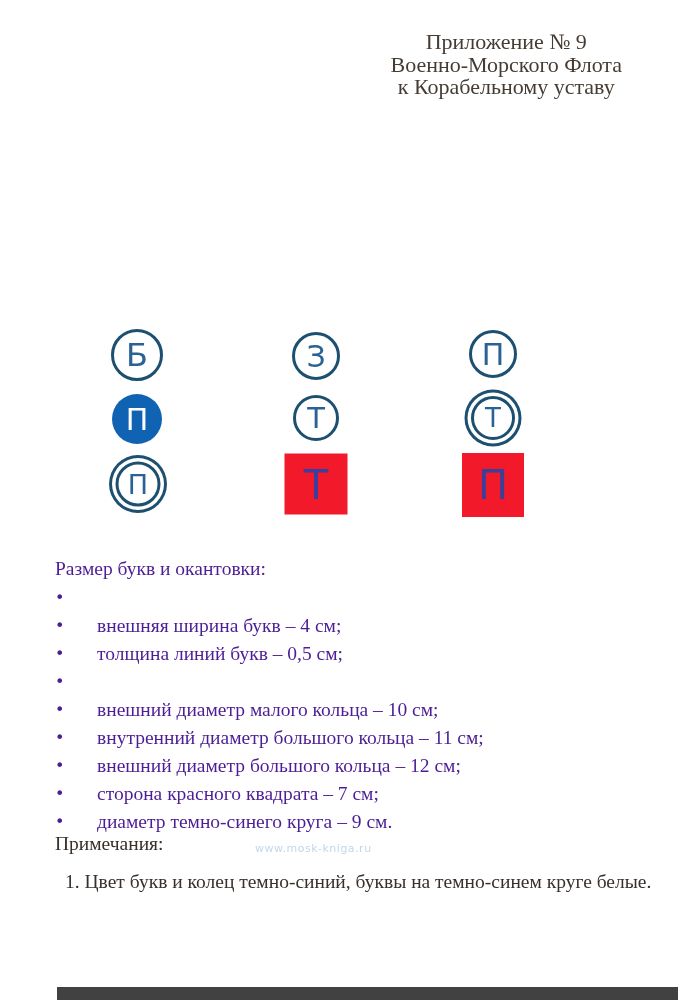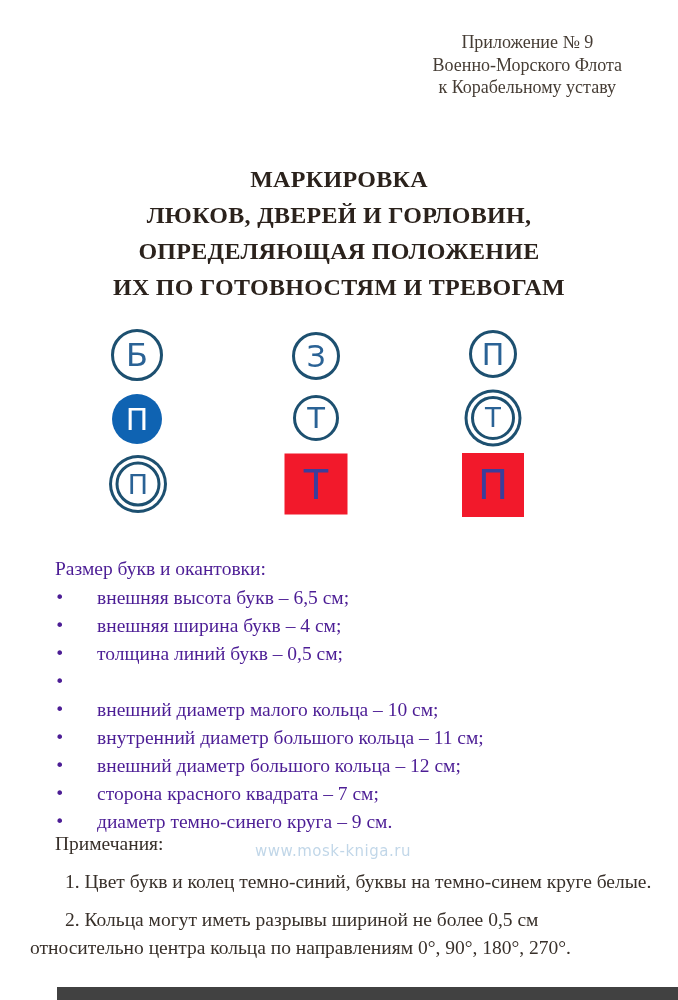--- a/index.html
+++ b/index.html
@@ -4,21 +4,21 @@
 <style>
   html,body{margin:0;padding:0;background:#888;}
   .page{
     position:relative;width:678px;height:1000px;margin:0 auto;
     background:#ffffff;overflow:hidden;
     font-family:"Liberation Serif", serif;color:#38302a;
   }
   
   .doc-header{
     position:absolute;top:31px;right:56px;
-    text-align:center;font-size:18px;line-height:22.5px;color:#453c34;
+    text-align:center;font-size:22px;line-height:22.5px;color:#453c34;
   }
   
   .doc-title{
     position:absolute;top:161px;left:0;width:100%;
     text-align:center;font-weight:bold;font-size:24px;line-height:36px;
     color:#2b221c;letter-spacing:.3px;
   }
   
   .symbols{position:absolute;left:0;top:0;width:100%;height:100%;pointer-events:none;}
   .sym{
@@ -62,45 +62,39 @@
   
   .notes{
     position:absolute;left:20px;top:830px;right:12px;
     font-size:19.5px;line-height:28px;color:#38302a;
   }
   .notes-heading{font-weight:normal;margin-left:35px;font-style:normal;}
   .note-para{text-indent:35px;margin:10px;}
   
   .watermark{
     position:absolute;left:255px;top:842px;
-    font-size:15px;letter-spacing:.5px;color:#8fb6d6;opacity:.55;
+    font-size:11px;letter-spacing:.5px;color:#8fb6d6;opacity:.55;
     font-family:"DejaVu Sans",sans-serif;
   }
   
   .bottom-bar{
     position:absolute;left:57px;right:0;bottom:0;height:13px;background:#414141;
   }
 </style>
 </head>
 <body>
 
 <div class="page">
 
   <div class="doc-header">
     <div>Приложение № 9</div>
     <div>Военно-Морского Флота</div>
     <div>к Корабельному уставу</div>
   </div>
 
-  <div class="doc-title">
-    <div>МАРКИРОВКА</div>
-    <div>ЛЮКОВ, ДВЕРЕЙ И ГОРЛОВИН,</div>
-    <div>ОПРЕДЕЛЯЮЩАЯ ПОЛОЖЕНИЕ</div>
-    <div>ИХ ПО ГОТОВНОСТЯМ И ТРЕВОГАМ</div>
-  </div>
 
   <div class="symbols">
     <div class="sym circle1 s-b">
         <span>Б</span>
       </div>
     <div class="sym circle1 s-z">
         <span>З</span>
       </div>
     <div class="sym circle1 s-p1">
         <span>П</span>
@@ -122,21 +116,20 @@
       </div>
     <div class="sym redsq s-pr">
         <span>П</span>
       </div>
   </div>
 
   <div class="dims">
     <div class="dims-intro">Размер букв и окантовки:</div>
     <div class="bullet-row">
         <span class="bullet-dot">•</span>
-        <span>внешняя высота букв – 6,5 см;</span>
       </div>
     <div class="bullet-row">
         <span class="bullet-dot">•</span>
         <span>внешняя ширина букв – 4 см;</span>
       </div>
     <div class="bullet-row">
         <span class="bullet-dot">•</span>
         <span>толщина линий букв – 0,5 см;</span>
       </div>
     <div class="bullet-row">
@@ -160,20 +153,19 @@
       </div>
     <div class="bullet-row">
         <span class="bullet-dot">•</span>
         <span>диаметр темно-синего круга – 9 см.</span>
       </div>
   </div>
 
   <div class="notes">
     <div class="notes-heading">Примечания:</div>
     <p class="note-para">1. Цвет букв и колец темно-синий, буквы на темно-синем круге белые.</p>
-    <p class="note-para">2. Кольца могут иметь разрывы шириной не более 0,5 см относительно центра кольца по направлениям 0°, 90°, 180°, 270°.</p>
   </div>
 
   <div class="watermark">www.mosk-kniga.ru</div>
 
   <div class="bottom-bar"></div>
 
 </div>
 
 </body></html>

